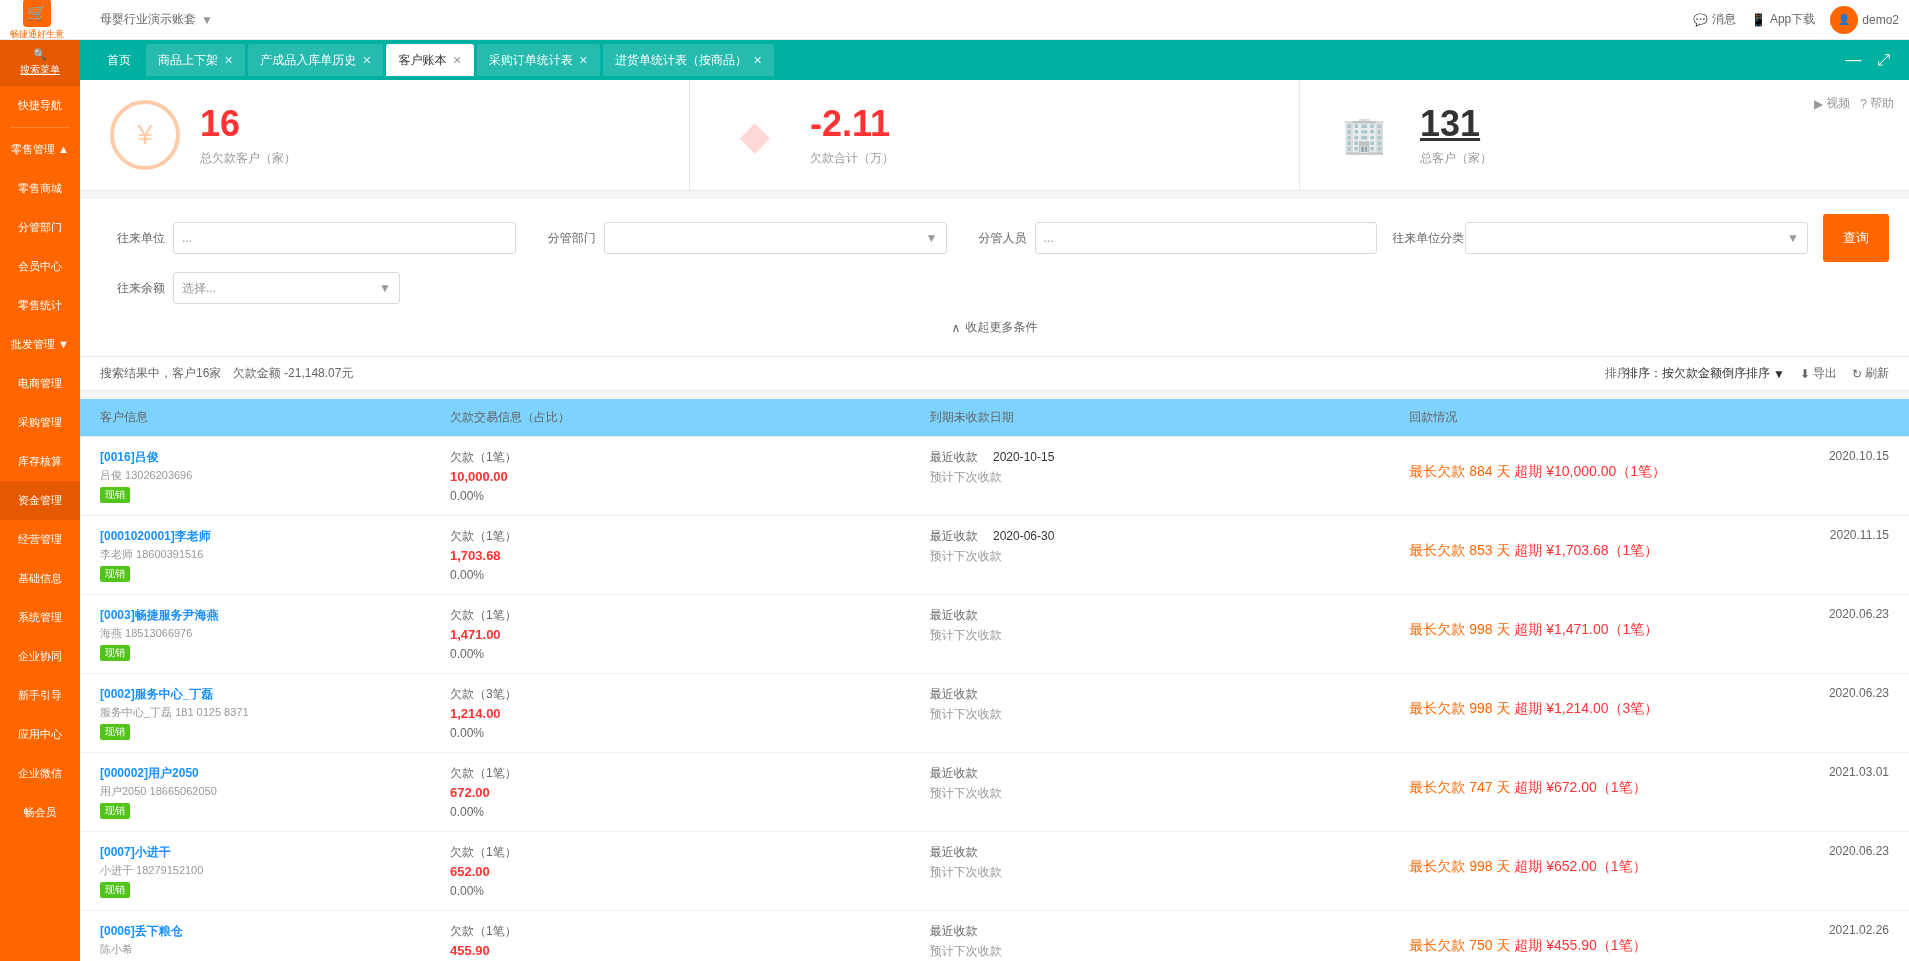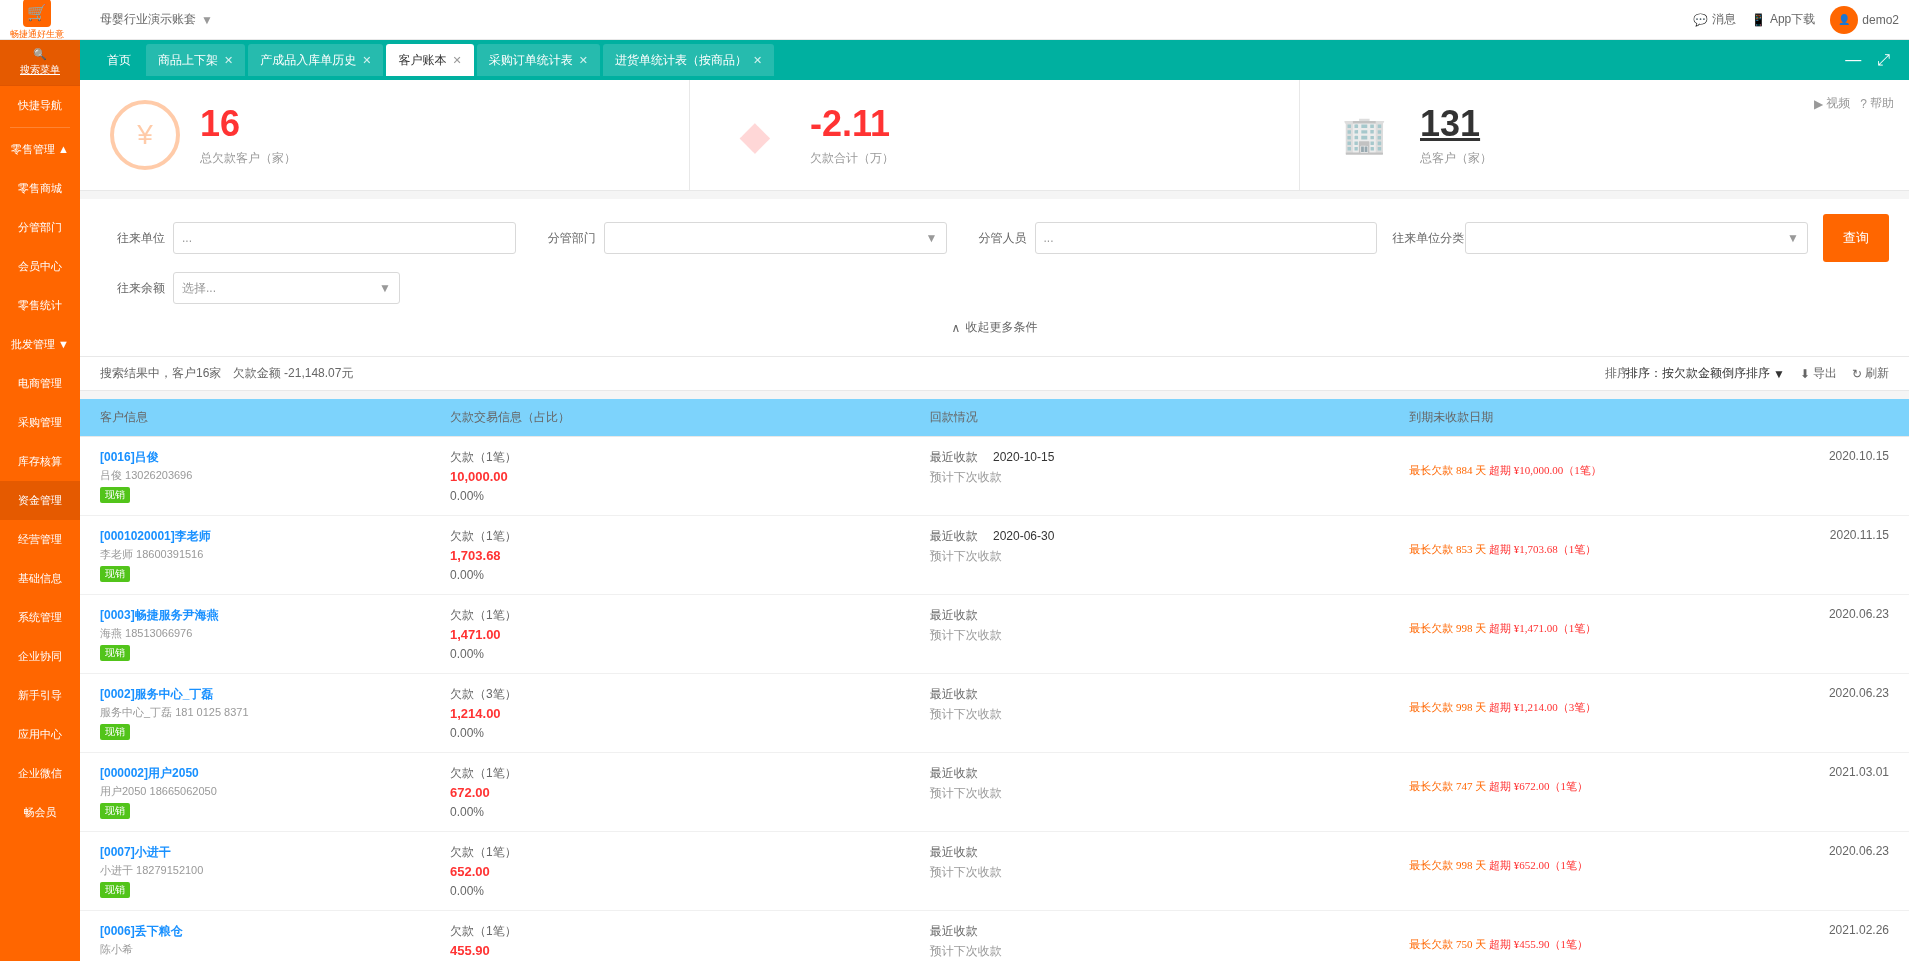--- a/index.html
+++ b/index.html
@@ -77,21 +77,21 @@
     .customer-name { color: #1890ff; cursor: pointer; font-size: 12px; font-weight: bold; }
     .customer-sub { color: #999; font-size: 11px; margin-top: 2px; }
     .tag-green { display: inline-block; background: #52c41a; color: #fff; font-size: 10px; padding: 1px 5px; border-radius: 2px; margin-top: 4px; }
     .debt-amount { color: #ff3333; font-size: 13px; font-weight: bold; margin-top: 3px; }
     .debt-info { font-size: 12px; color: #666; }
     .debt-ratio { color: #666; font-size: 12px; margin-top: 5px; }
     .collection-info { font-size: 12px; color: #666; }
     .collection-date { color: #333; }
     .collection-sub { color: #999; margin-top: 3px; }
     .due-date { font-size: 12px; color: #666; text-align: right; }
-    .due-overdue { color: #ff6600; font-size: 11px; font-family: Liberation Serif, serif; }
+    .due-overdue { color: #ff6600; font-size: 14px; }
     .overdue-link { color: #ff3333; cursor: pointer; }
     
     
     ::-webkit-scrollbar { width: 6px; height: 6px; }
     ::-webkit-scrollbar-track { background: #f1f1f1; }
     ::-webkit-scrollbar-thumb { background: #ccc; border-radius: 3px; }
     
     .home-tab { background: transparent; color: #fff; border: none; }
     
     
@@ -354,22 +354,22 @@
             <span>↻</span>
             <span>刷新</span>
           </span>
         </div>
       </div>
 
       <div class="data-table">
         <div class="table-header">
           <div>客户信息</div>
           <div>欠款交易信息（占比）</div>
+          <div>到期未收款日期</div>
           <div>回款情况</div>
-          <div>到期未收款日期</div>
         </div>
 
         <div id="table-body">
             <div class="table-row">
     <div>
       <div><a class="customer-name">[0016]吕俊</a></div>
       <div class="customer-sub">吕俊 13026203696</div>
       <span class="tag-green">现销</span>
     </div>
     <div>

